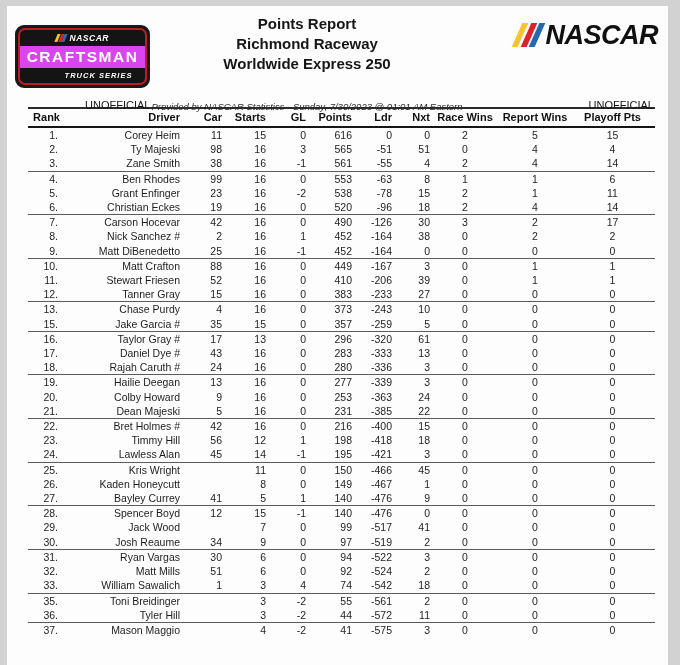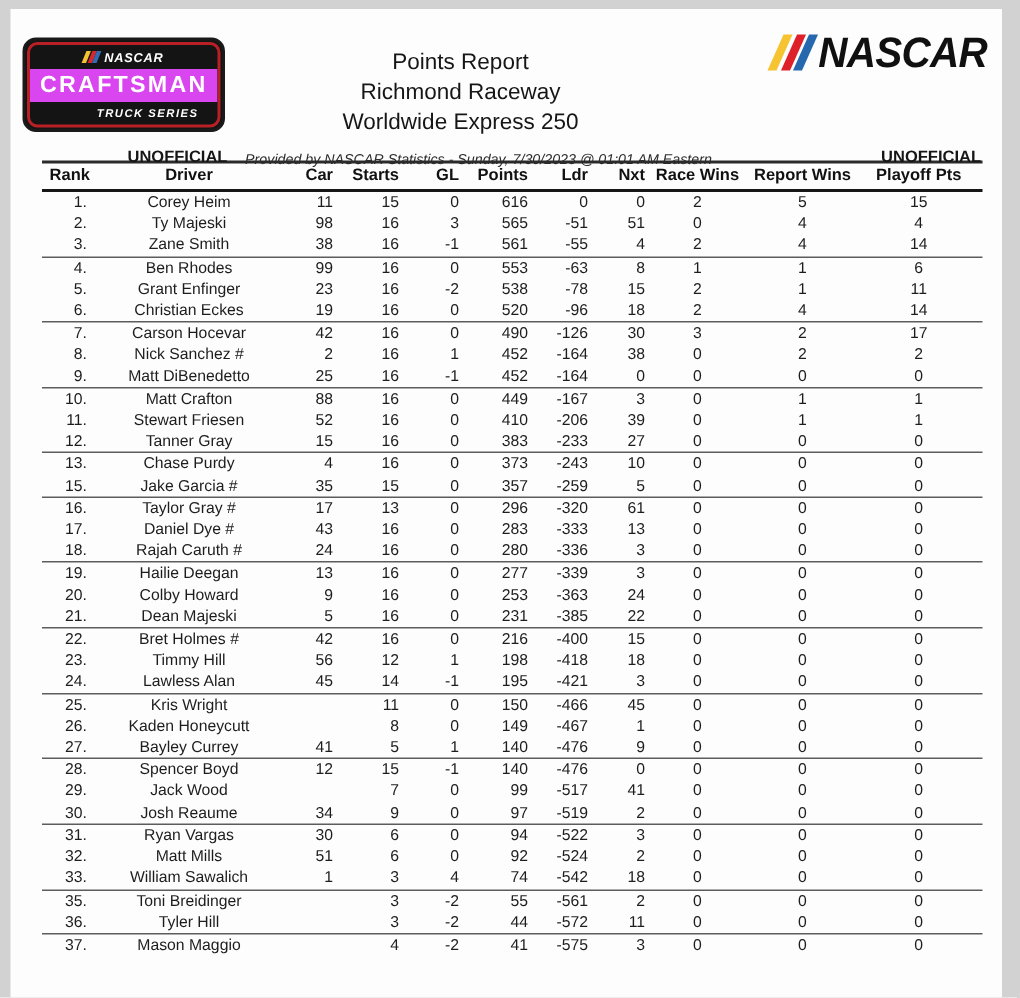--- a/index.html
+++ b/index.html
@@ -9,22 +9,22 @@
     font-family:"Liberation Sans","DejaVu Sans",sans-serif;
     -webkit-font-smoothing:antialiased;
   }
   .page{
     position:absolute;left:7px;top:6px;width:661px;height:659px;
     background:#fdfdfd;overflow:hidden;
   }
   
   .hdr{position:relative;height:101px;}
   .title-block{
-    position:absolute;left:0;top:26px;width:600px;text-align:center;
-    font-size:15px;font-weight:normal;color:#161616;line-height:20px;
+    position:absolute;left:0;top:8px;width:600px;text-align:center;
+    font-size:15px;font-weight:bold;color:#161616;line-height:20px;
   }
   
   .cl{
     position:absolute;left:8px;top:19px;width:135px;height:63px;
     background:#141414;border-radius:9px;padding:0;box-sizing:border-box;
     border:2px solid #1a1a1a;
   }
   .cl-inner{
     position:absolute;inset:1px;border:2px solid #b82025;border-radius:7px;
     background:#141414;display:flex;flex-direction:column;overflow:hidden;
@@ -55,44 +55,44 @@
   .nl .bars i:nth-child(2){background:#dd2029;}
   .nl .bars i:nth-child(3){background:#2668ae;}
   .nl .word{
     font-size:27px;font-weight:900;font-style:italic;color:#101010;
     letter-spacing:-.5px;transform:scaleY(1.05);
   }
   
   .meta{
     position:absolute;left:0;top:93px;width:100%;height:16px;
   }
-  .unof{position:absolute;font-size:11px;font-weight:bold;color:#161616;}
+  .unof{position:absolute;font-size:11px;font-weight:normal;color:#161616;}
   .unof.left{left:78px;}
   .unof.right{right:14px;}
   .provided{
-    position:absolute;left:12px;width:600px;text-align:center;top:2px;
+    position:absolute;left:0;width:600px;text-align:center;top:2px;
     font-size:9.5px;font-style:italic;color:#2c2c2c;
   }
   
   table{
     border-collapse:collapse;table-layout:fixed;
     margin-left:21px;width:627px;
     border-top:2px solid #2b2b2b;
   }
   th{
     font-size:11px;font-weight:bold;color:#111;
     height:17px;line-height:17px;padding:0;
     border-bottom:2.5px solid #161616;white-space:nowrap;
   }
   td{
     font-size:10.5px;color:#1d1d1d;height:14.2px;line-height:14.2px;
     padding:0;white-space:nowrap;overflow:hidden;
   }
   tr.group-end td{border-bottom:1.5px solid #5c5c5c;}
-  .al{text-align:center;}
+  .al{text-align:right;}
   .ar{text-align:right;}
   .ac{text-align:center;}
   th.al.c0,td.al.c0{padding-left:5px;}
   td.ar.c0{padding-right:2px;}
   th.c1,td.c1{padding-left:12px;}
 </style>
 </head>
 <body>
 
 <div class="page">

